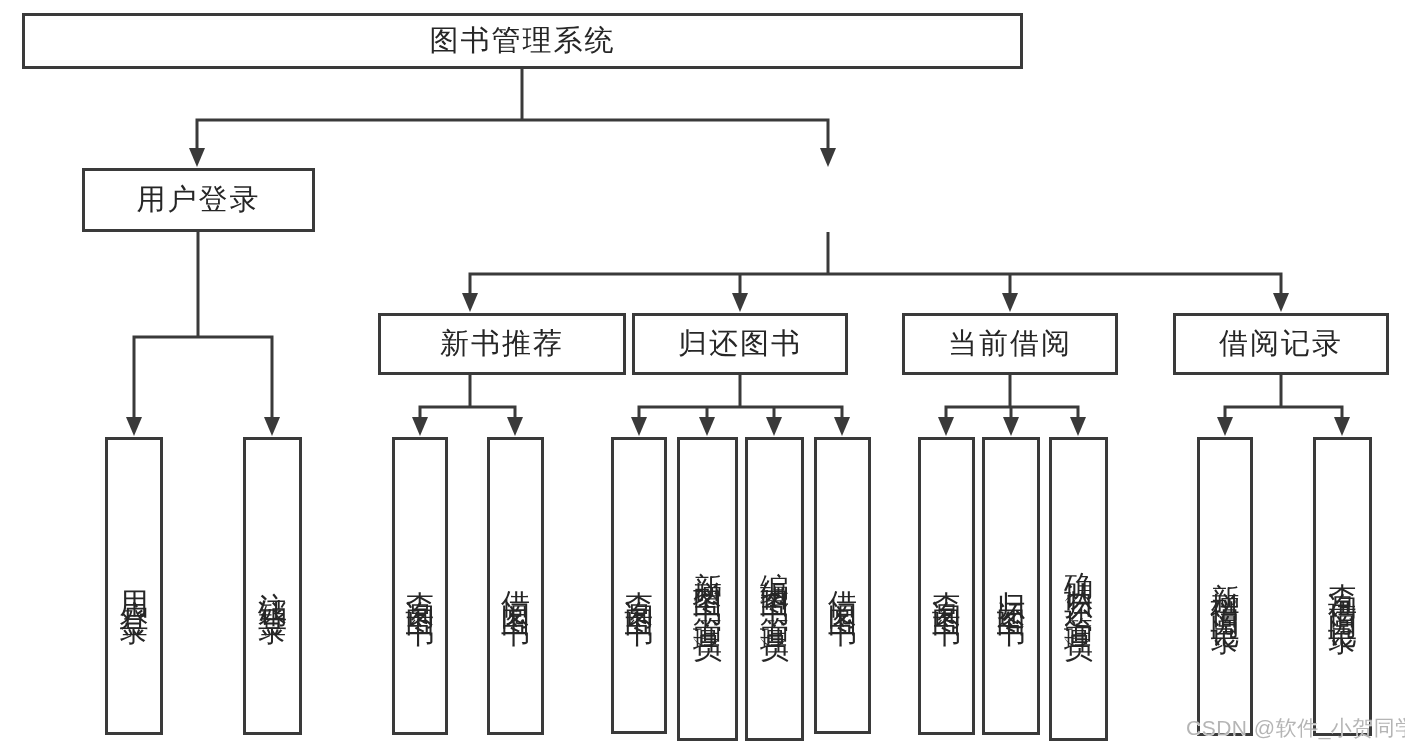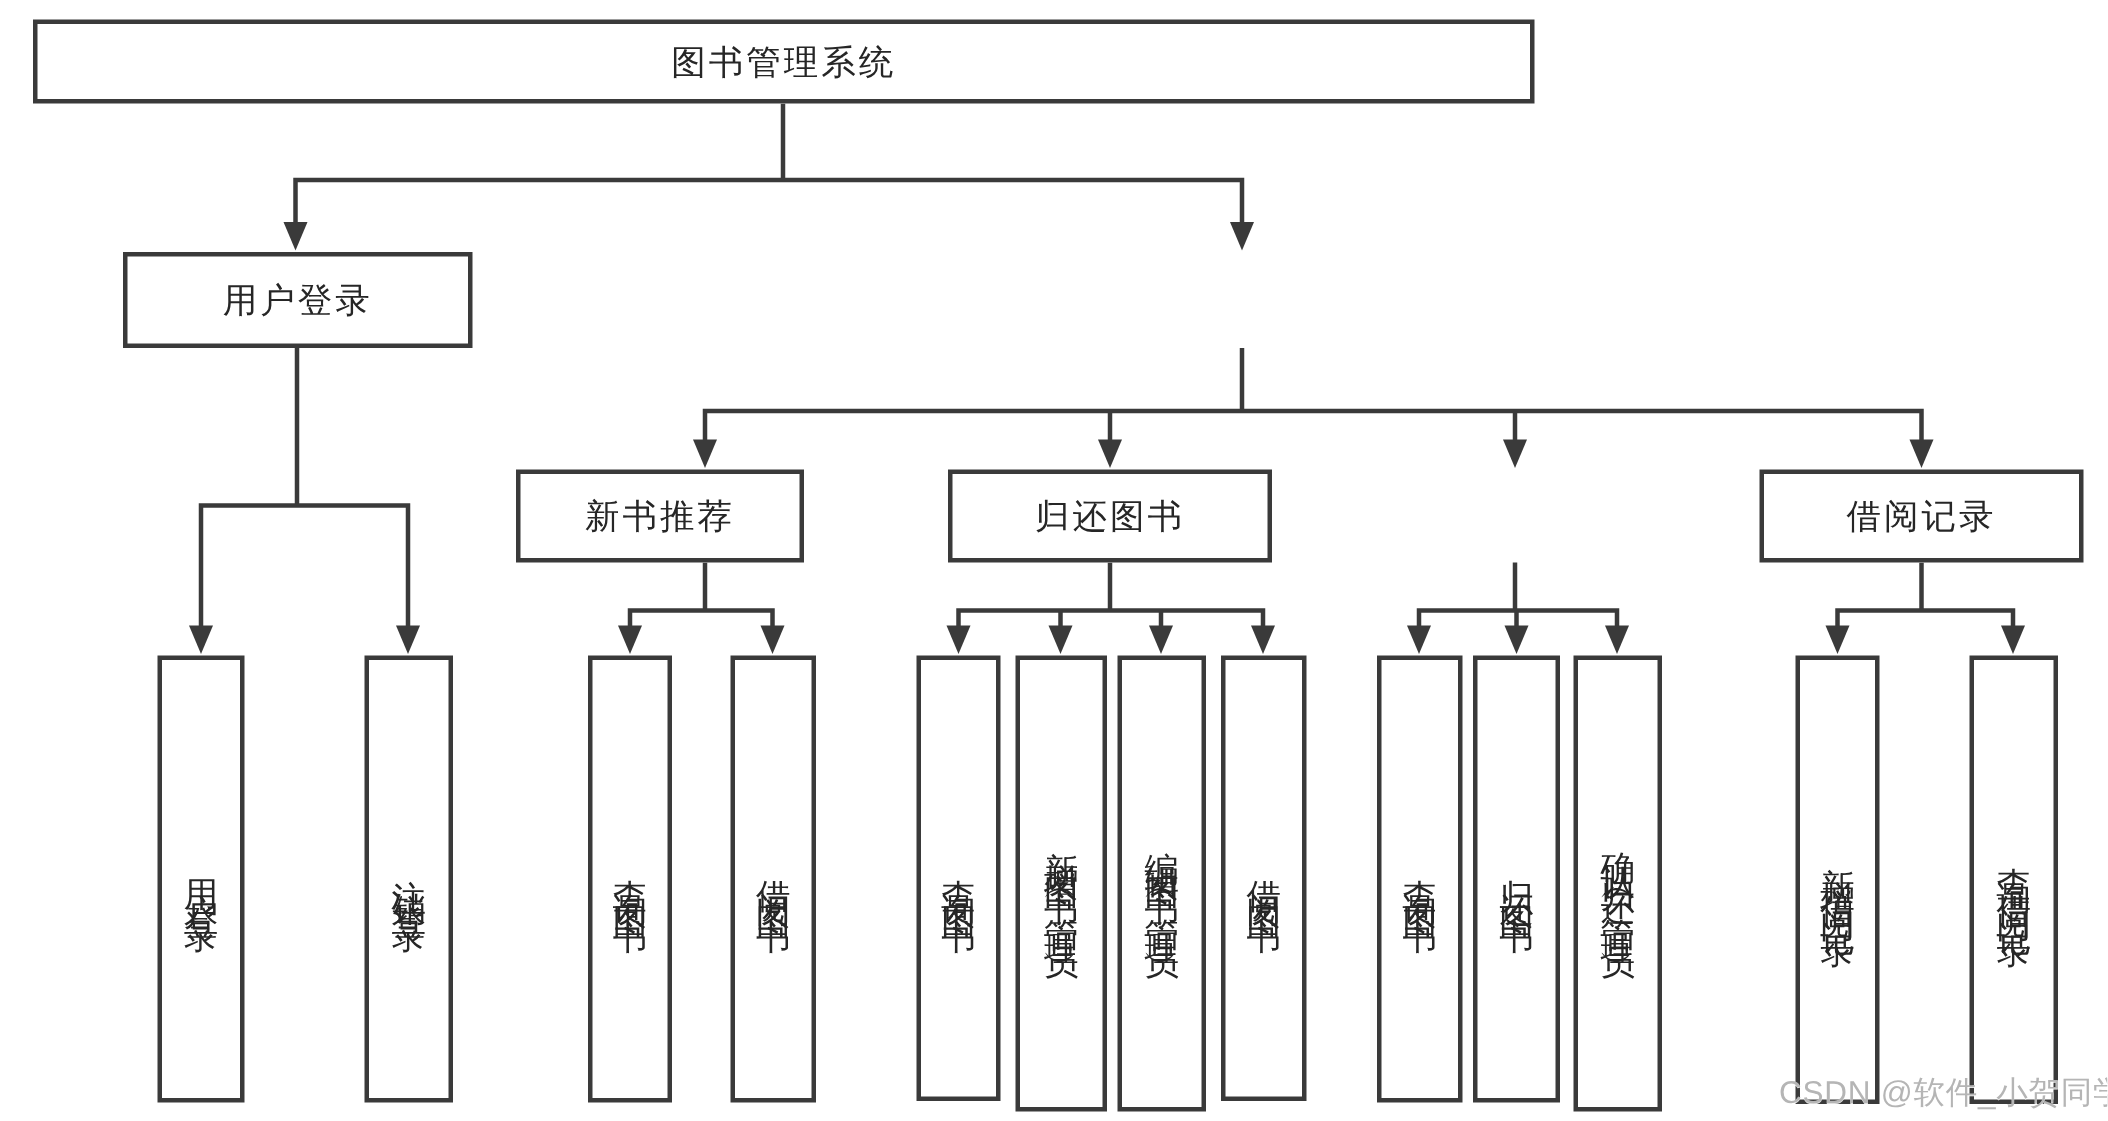--- a/index.html
+++ b/index.html
@@ -11,38 +11,38 @@
     overflow:hidden;
   }
   .connectors{position:absolute;left:0;top:0;width:1405px;height:747px;pointer-events:none;}
   .node{
     position:absolute;
     box-sizing:border-box;
     border:3px solid #3a3a3a;
     background:#ffffff;
     display:flex;align-items:center;justify-content:center;
     color:#262626;
-    font-size:23px;
+    font-size:29px;
     z-index:2;
   }
   .hbox span{letter-spacing:2px;white-space:nowrap;}
   .vbox span{
     writing-mode:vertical-rl;
     text-orientation:mixed;
     letter-spacing:9px;
     line-height:1;
     white-space:nowrap;
   }
   
   .n-root{left:22px;top:13px;width:1001px;height:56px;}
   
   .n-user-login{left:82px;top:168px;width:233px;height:64px;}
   .n-book-mgmt{left:712px;top:168px;width:233px;height:64px;}
   
-  .n-new-book{left:344px;top:313px;width:192px;height:62px;font-family:Liberation Serif, serif;}
+  .n-new-book{left:378px;top:313px;width:248px;height:62px;font-family:Liberation Serif, serif;}
   .n-book-borrow{left:632px;top:313px;width:216px;height:62px;}
   .n-current-borrow{left:902px;top:313px;width:216px;height:62px;}
   .n-borrow-records{left:1173px;top:313px;width:216px;height:62px;}
   
   .leaf{top:437px;}
   .l-user-login{left:105px;width:58px;height:298px;}
   .l-logout{left:243px;width:59px;height:298px;}
   .l-nb-query{left:392px;width:56px;height:298px;}
   .l-nb-borrow{left:487px;width:57px;height:298px;}
   .l-bb-query{left:611px;width:56px;height:297px;}
@@ -124,20 +124,23 @@
   <div class="node hbox n-user-login">
     <span>用户登录</span>
   </div>
 
   <div class="node hbox n-new-book">
     <span>新书推荐</span>
   </div>
   <div class="node hbox n-book-borrow">
     <span>归还图书</span>
   </div>
+  <div class="node hbox n-current-borrow">
+    <span>当前借阅</span>
+  </div>
   <div class="node hbox n-borrow-records">
     <span>借阅记录</span>
   </div>
 
   <div class="node vbox leaf l-user-login">
     <span>用户登录</span>
   </div>
   <div class="node vbox leaf l-logout">
     <span>注销登录</span>
   </div>

